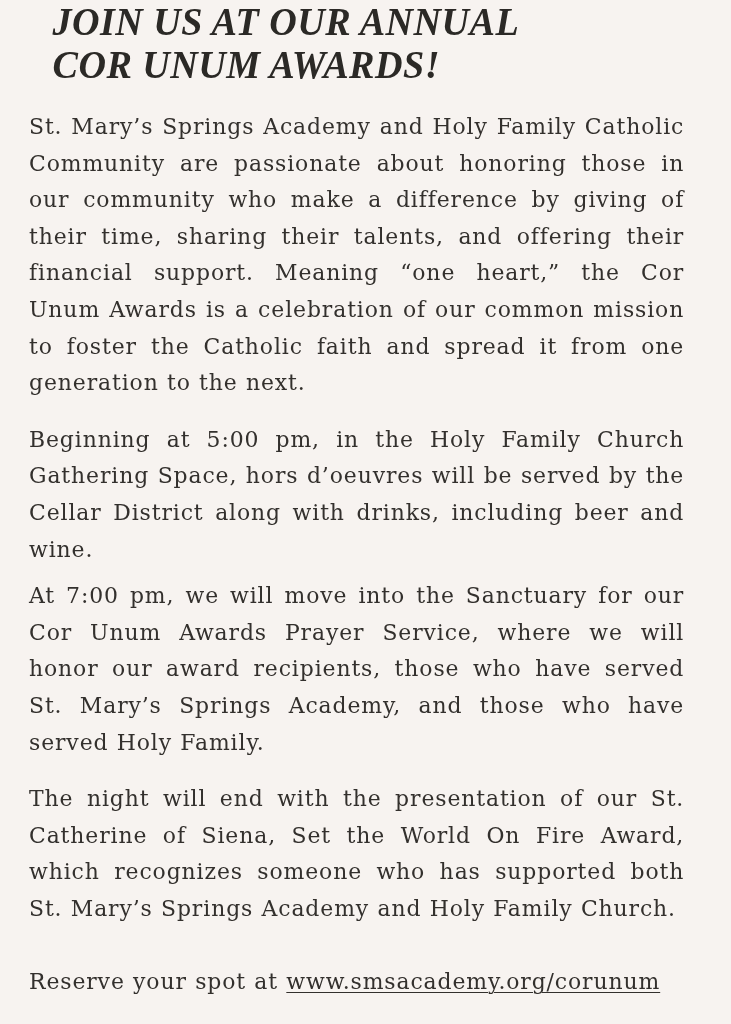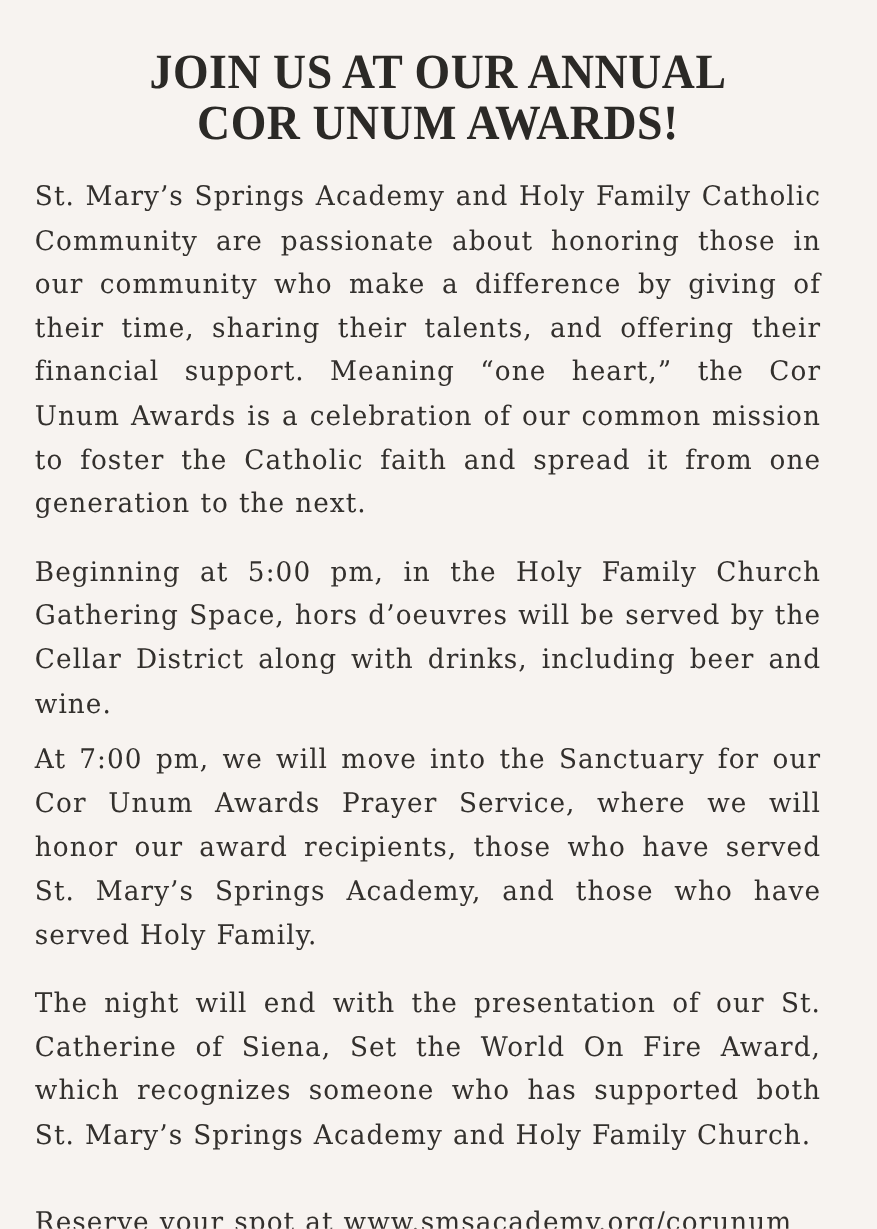--- a/index.html
+++ b/index.html
@@ -18,22 +18,22 @@
     position: relative;
     width: 731px;
     height: 1024px;
     background: #f7f3f0;
     box-sizing: border-box;
     padding: 0 30px 0 29px;
   }
 
   
   .title-block {
-    padding-top: 38px;
-    text-align: center;
+    text-align: left;
+    font-style: italic;
   }
   .title-line {
     display: block;
     font-family: "Liberation Serif", "DejaVu Serif", serif;
     font-weight: 700;
     font-size: 41px;
     line-height: 43px;
     letter-spacing: 0.5px;
     color: #2b2926;
     transform: scaleX(0.93);

